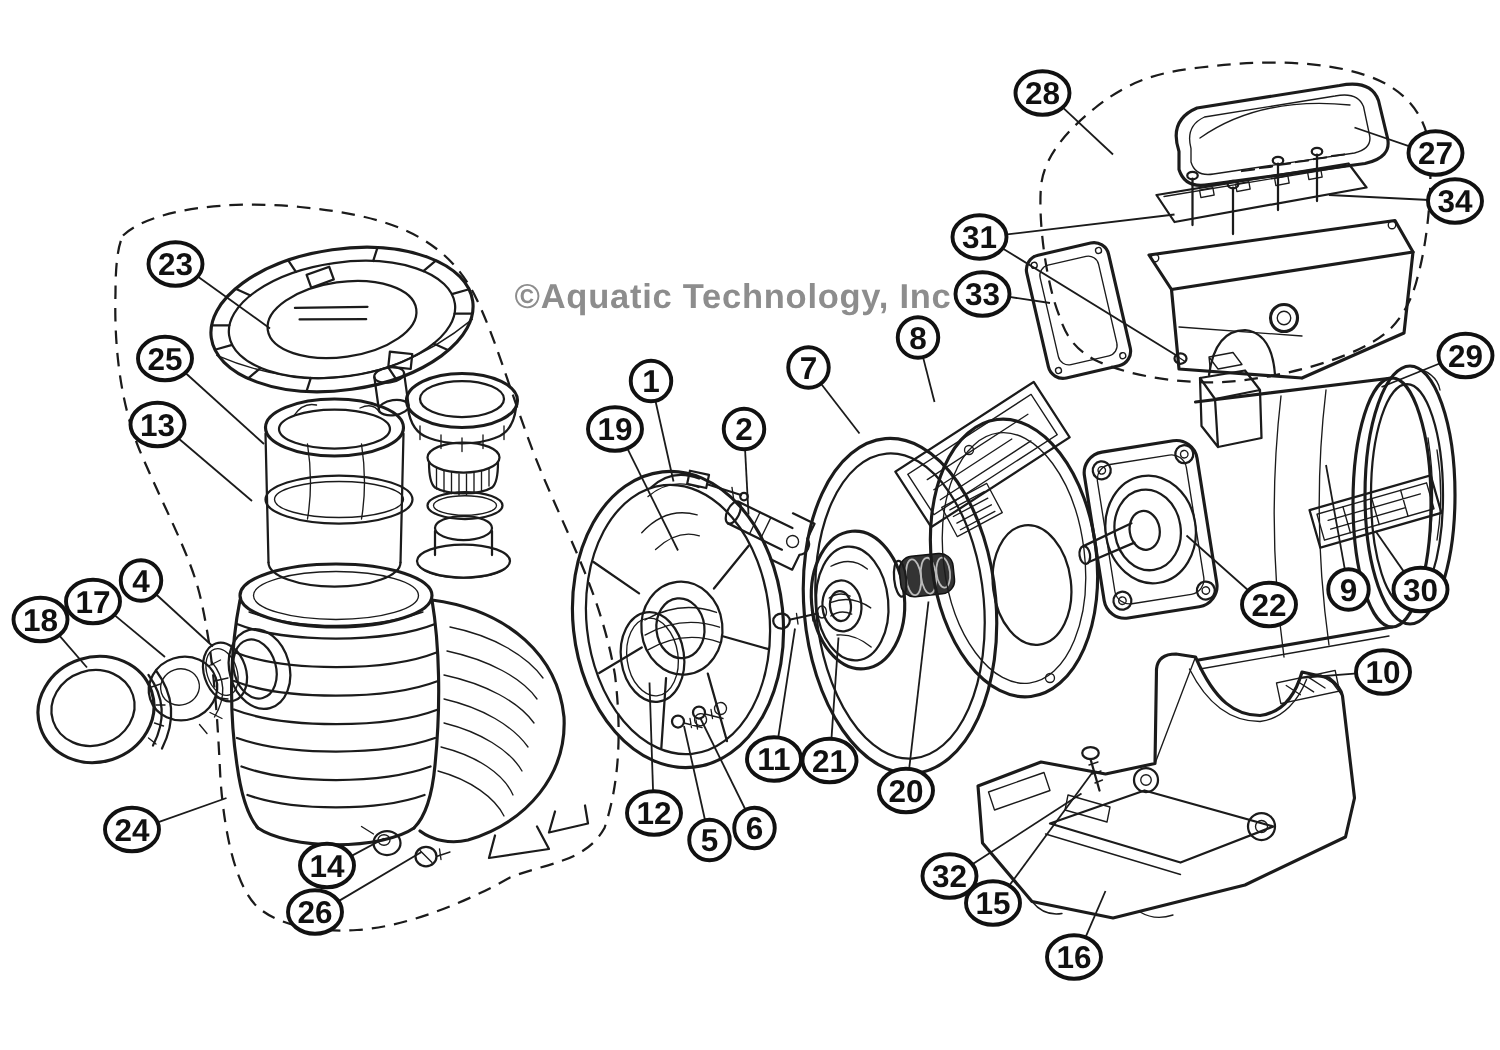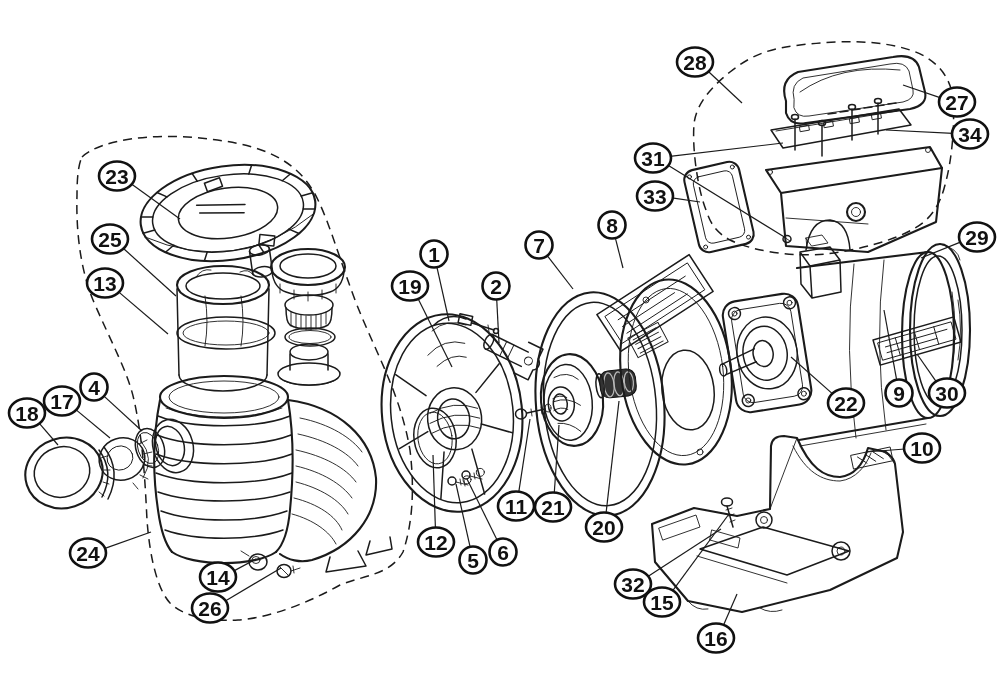--- a/index.html
+++ b/index.html
@@ -504,13 +504,14 @@
         <ellipse cx="662" cy="602" rx="18" ry="14.5" class="bubble"></ellipse>
         <text x="662" y="609.5" class="bubble-num">15</text>
       </g>
       <g>
         <line x1="723.3654759242754" y1="625.5683237045298" x2="737" y2="594" class="leader"></line>
         <ellipse cx="716" cy="638" rx="18" ry="14.5" class="bubble"></ellipse>
         <text x="716" y="645.5" class="bubble-num">16</text>
       </g>
     </svg>
 
+  <div class="watermark">©Aquatic Technology, Inc</div>
 </div>
 
 </body></html>

